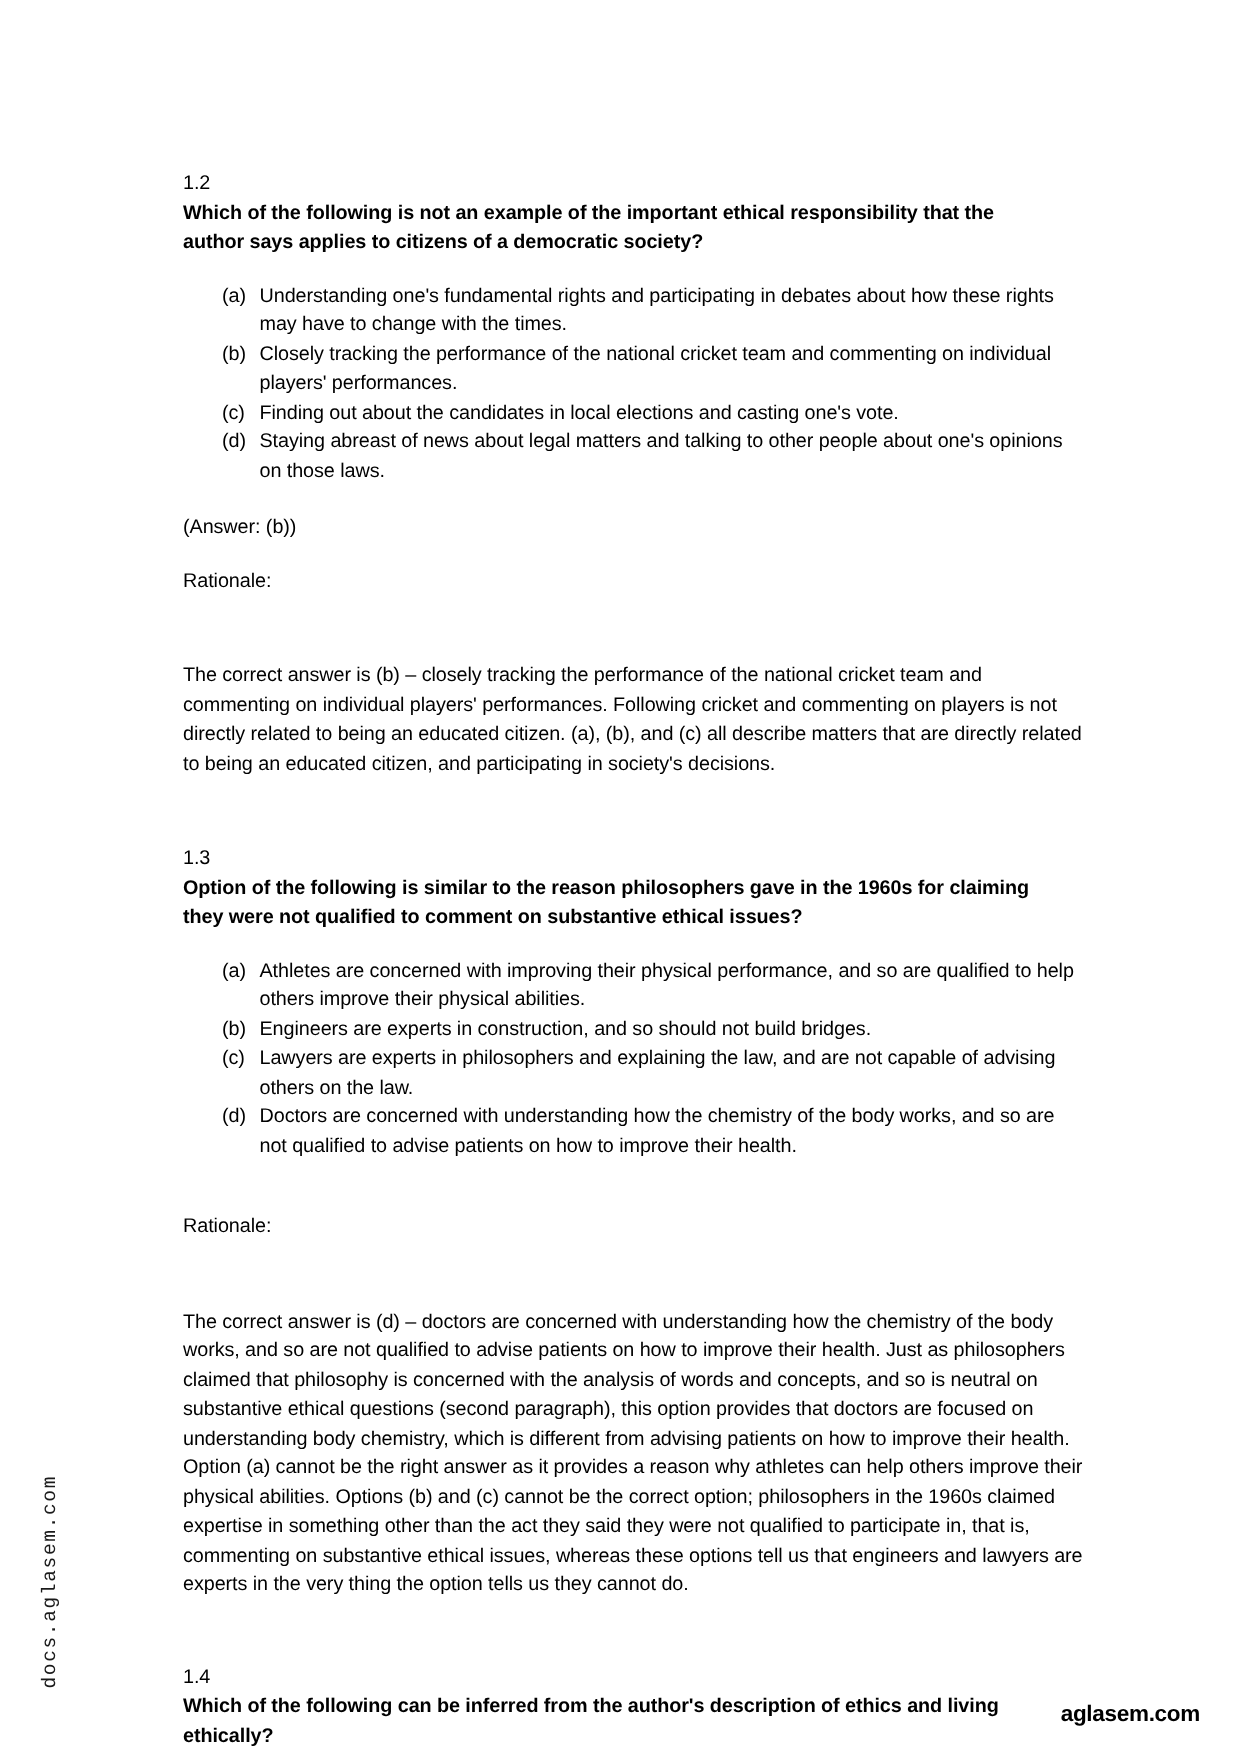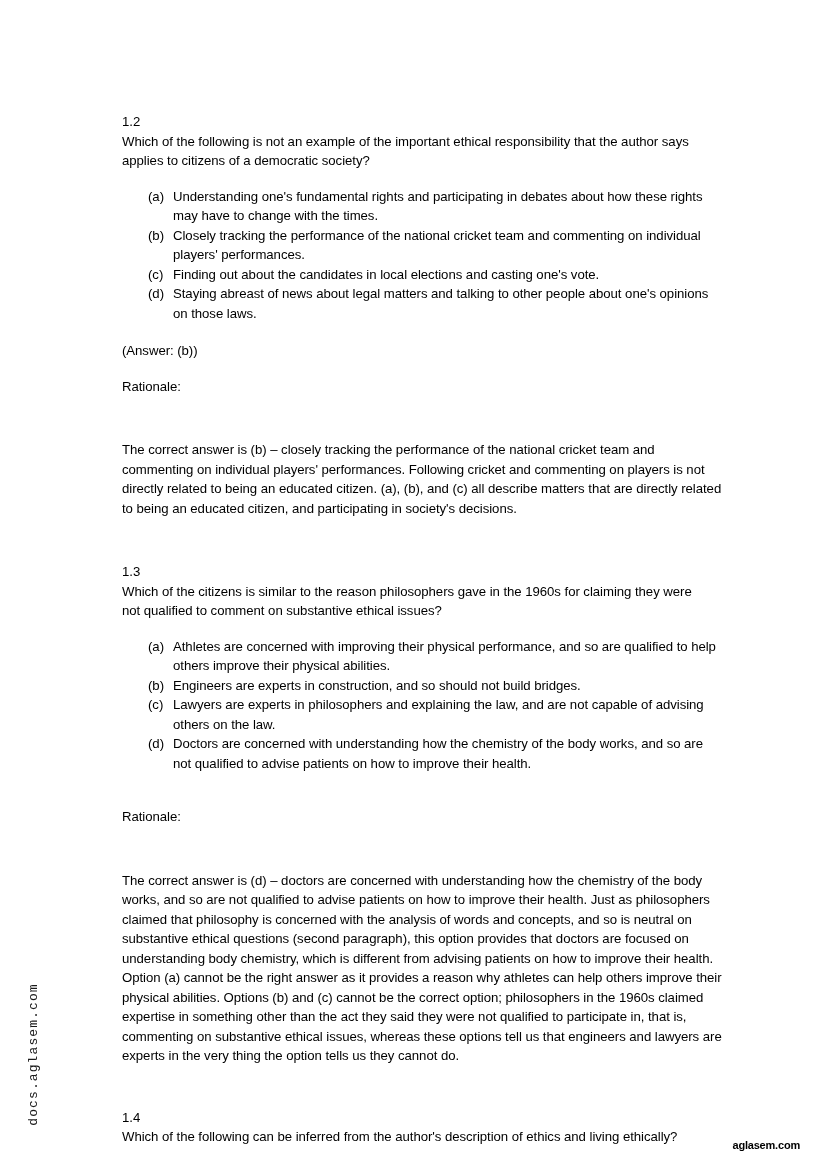--- a/index.html
+++ b/index.html
@@ -39,20 +39,21 @@
     flex-direction: column;
   }
   .q-num {
     flex: 0 0 auto;
     width: 26px;
     white-space: nowrap;
   }
   .q-text {
     flex: 1 1 auto;
     padding-right: 24px;
+    font-weight: bold;
   }
 
   
   .options {
     margin-top: 16px;
     padding-left: 26px;
   }
   .option {
     display: flex;
     align-items: flex-start;
@@ -112,21 +113,21 @@
     letter-spacing: 1.1px;
     color: #1a1a1a;
     white-space: nowrap;
     text-align: center;
   }
   .footer-logo {
     position: absolute;
     right: 27px;
     bottom: 18px;
     font-family: "Liberation Sans", sans-serif;
-    font-size: 11px;
+    font-size: 15px;
     font-weight: bold;
     letter-spacing: -0.2px;
     color: #000000;
   }
 </style>
 </head>
 <body>
 
 <div class="page">
 
@@ -162,21 +163,21 @@
 
     <div class="gap-after-answer"></div>
 
     <div class="rationale-heading">Rationale:</div>
     <div class="rationale-body">The correct answer is (b) – closely tracking the performance of the national cricket team and commenting on individual players' performances. Following cricket and commenting on players is not directly related to being an educated citizen. (a), (b), and (c) all describe matters that are directly related to being an educated citizen, and participating in society's decisions.</div>
 
     <div class="gap-block-large"></div>
 
     <div class="question">
       <span class="q-num">1.3</span>
-      <span class="q-text">Which of the citizens is similar to the reason philosophers gave in the 1960s for claiming they were not qualified to comment on substantive ethical issues?</span>
+      <span class="q-text">Option of the following is similar to the reason philosophers gave in the 1960s for claiming they were not qualified to comment on substantive ethical issues?</span>
     </div>
 
     <div class="options">
       <div class="option">
         <span class="opt-label">(a)</span>
         <span class="opt-text">Athletes are concerned with improving their physical performance, and so are qualified to help others improve their physical abilities.</span>
       </div>
       <div class="option">
         <span class="opt-label">(b)</span>
         <span class="opt-text">Engineers are experts in construction, and so should not build bridges.</span>

